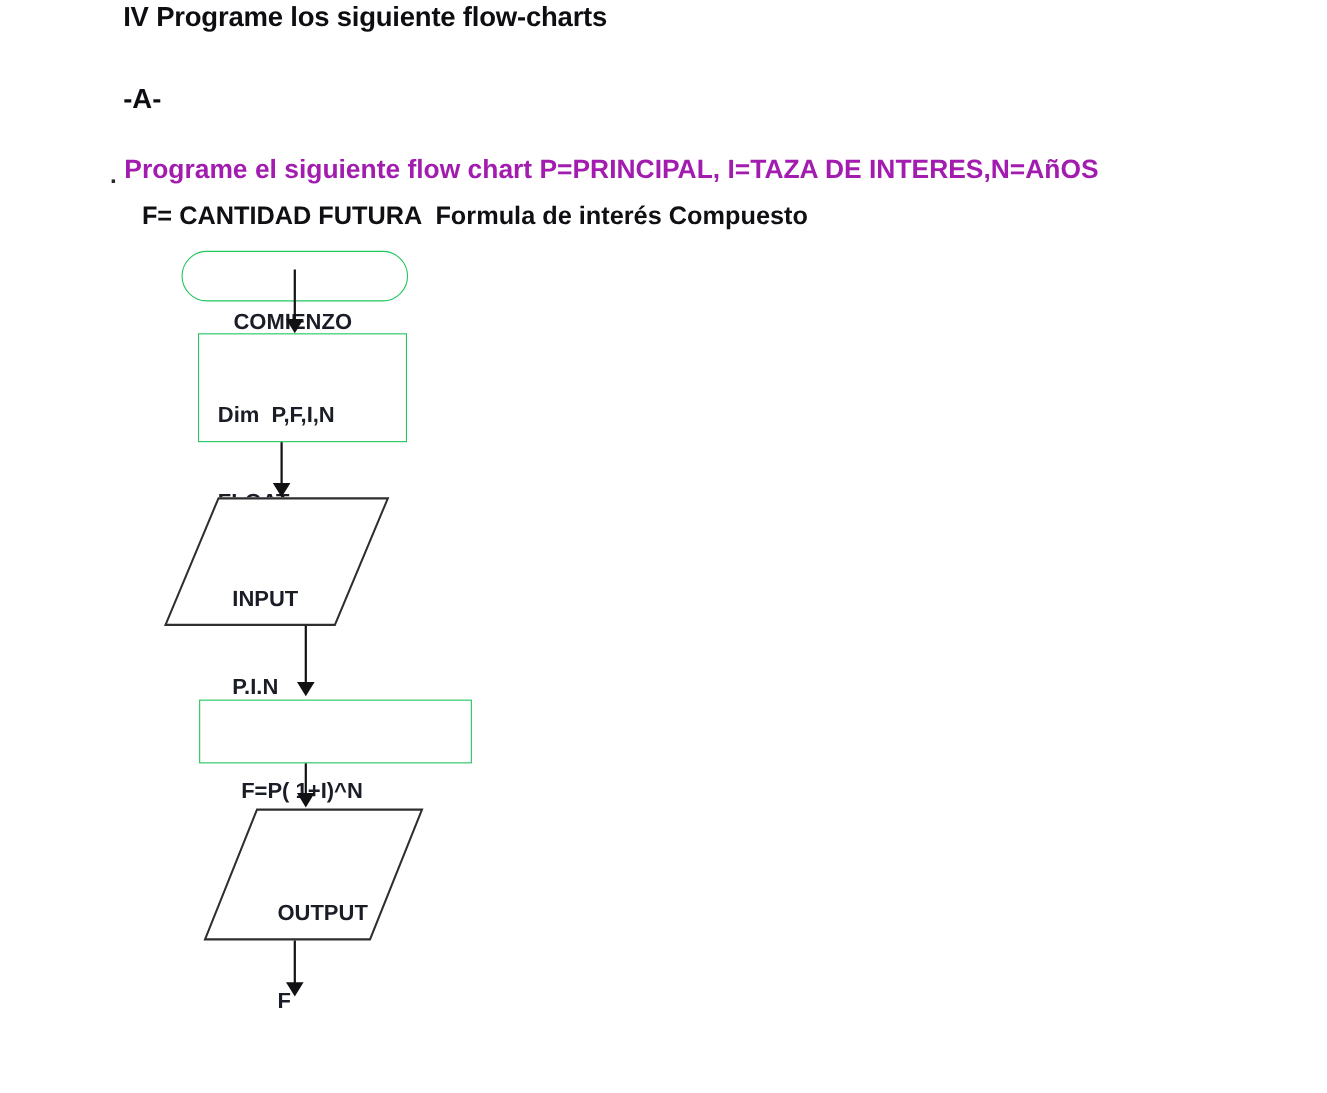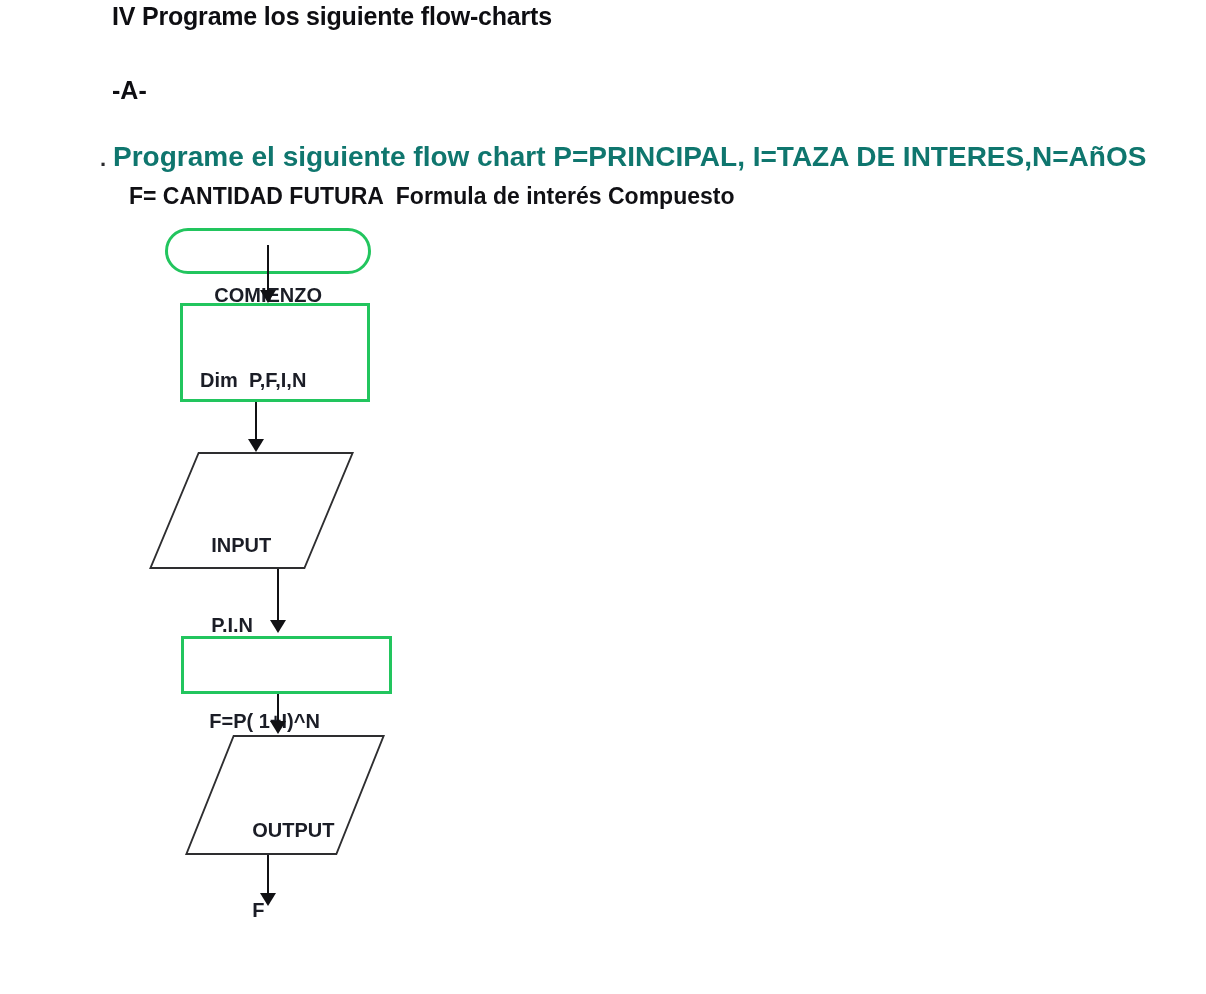--- a/index.html
+++ b/index.html
@@ -31,36 +31,36 @@
     font-size: 25px; font-weight: 700;
     color: #0e0e12;
   }
   .bullet-dot {
     left: 100px; top: 146px;
     font-size: 22px; font-weight: 700;
     color: #2a2a2e;
   }
   .instr-1 {
     left: 113px; top: 141px;
-    font-size: 28px; font-weight: 700;
-    color: #0f766e;
+    font-size: 24px; font-weight: 700;
+    color: #a21caf;
     white-space: pre;
   }
   .instr-2 {
     left: 129px; top: 183px;
     font-size: 23px; font-weight: 700;
     color: #101014;
     white-space: pre;
   }
 
   
   .shape {
     box-sizing: border-box;
     background: #ffffff;
-    border: 3px solid #22c55e;
+    border: 1px solid #22c55e;
     font-size: 20px;
     font-weight: 600;
     color: #1b1d26;
     white-space: pre;
   }
   .terminator { border-radius: 26px; }
 
   .start-node {
     left: 165px; top: 228px;
     width: 206px; height: 46px;
@@ -74,23 +74,23 @@
     padding-left: 23px;
   }
   .declare-node {
     left: 180px; top: 303px;
     width: 190px; height: 99px;
     padding: 12px 16px 0 17px;
   }
   .declare-node .line { line-height: 33px; }
   .process-node {
     left: 181px; top: 636px;
-    width: 211px; height: 58px;
+    width: 248px; height: 58px;
     line-height: 55px;
-    padding-left: 3px;
+    padding-left: 15px;
   }
 
   .para {
     box-sizing: border-box;
     background: #ffffff;
     border: 2px solid #2e2e30;
     transform-origin: top left;
   }
   .para-inner {
     transform-origin: top left;

